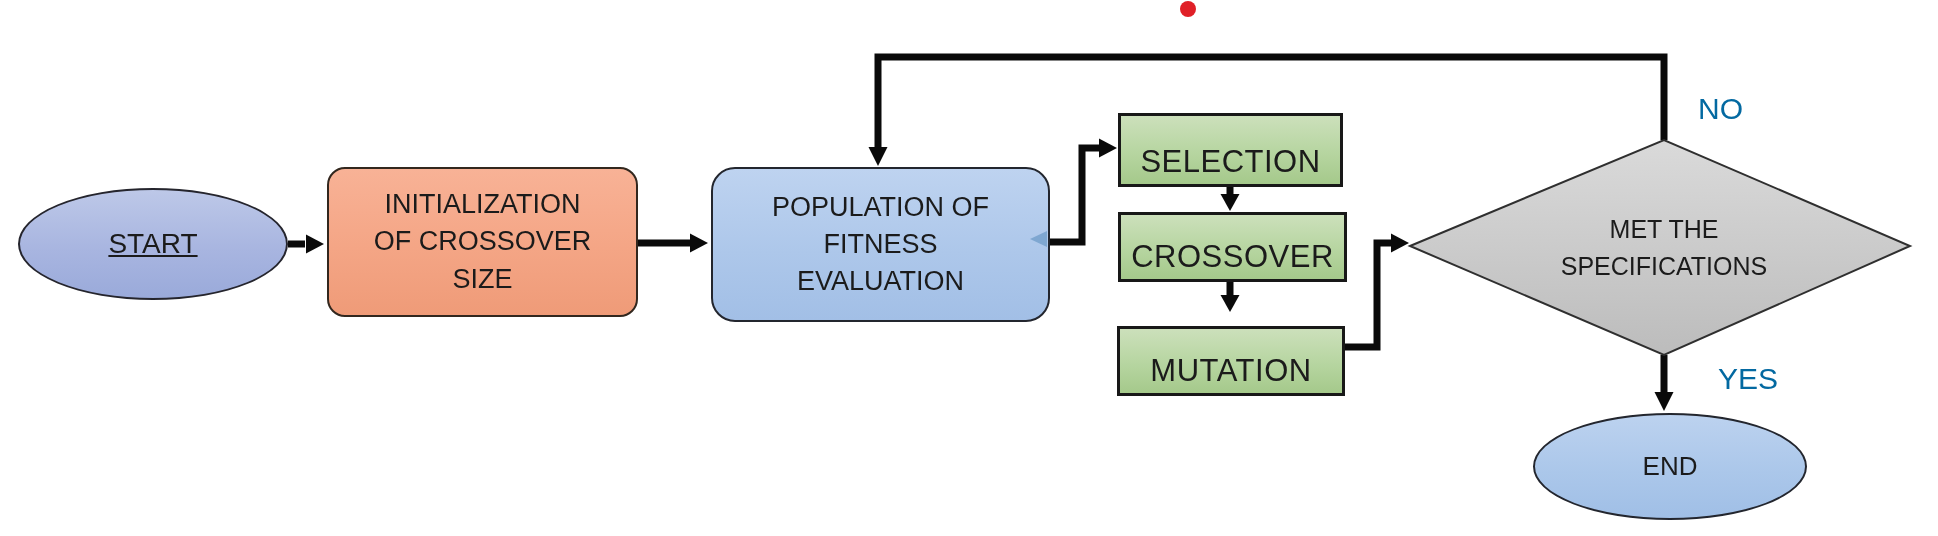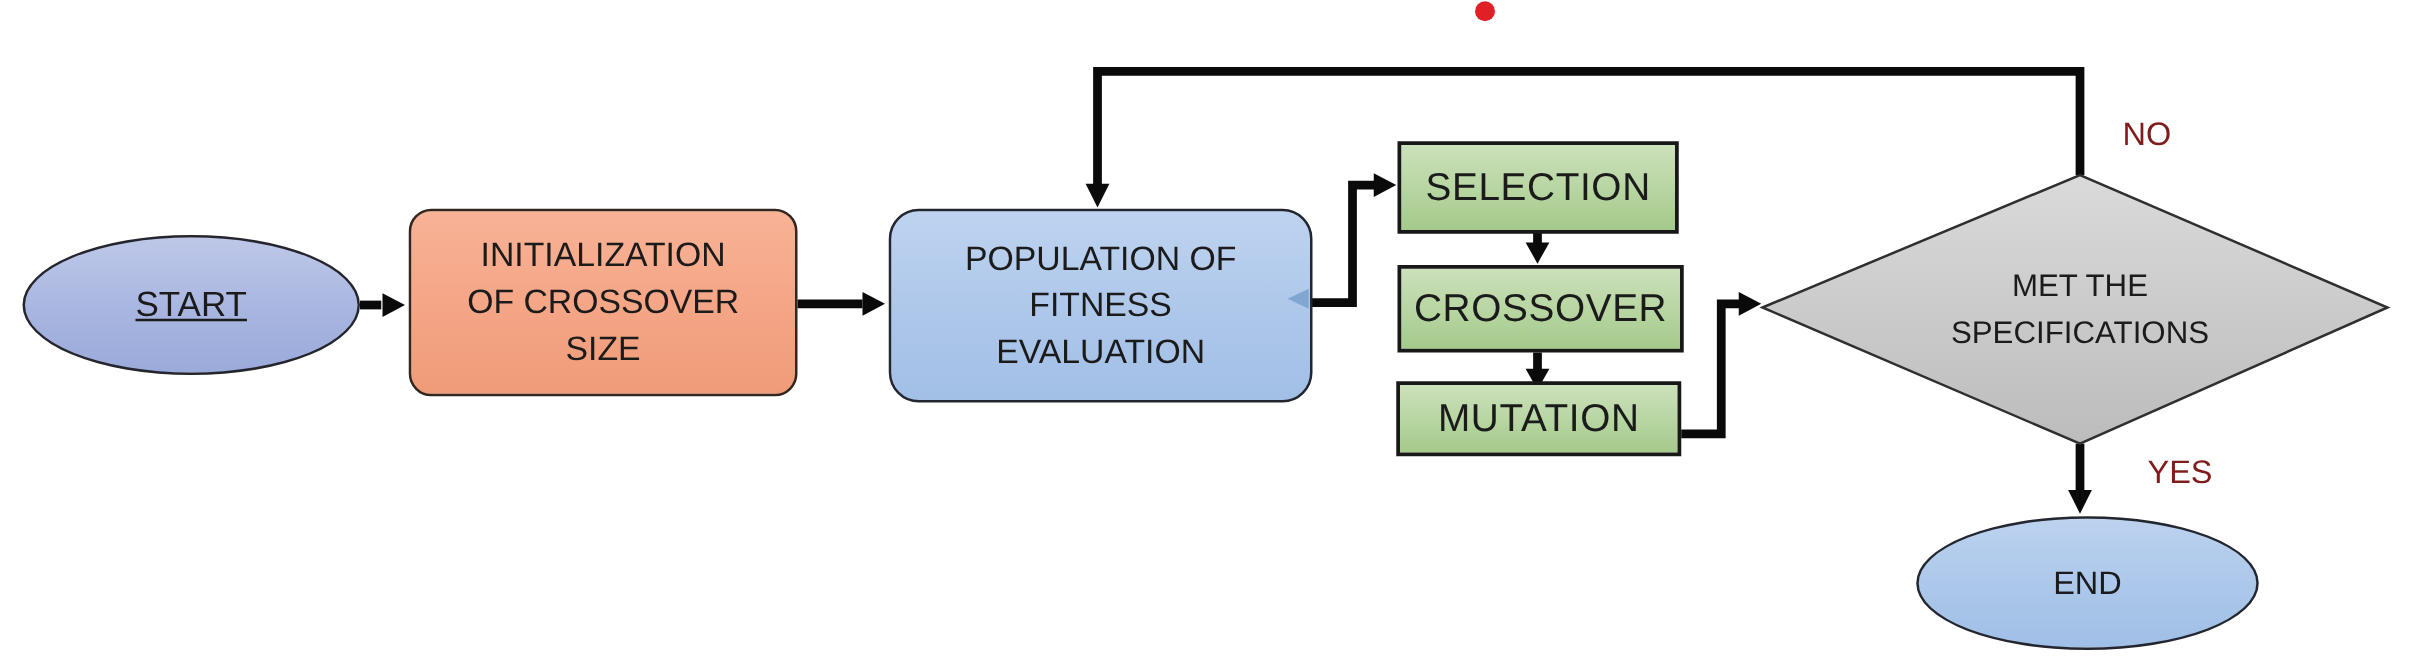--- a/index.html
+++ b/index.html
@@ -9,31 +9,31 @@
   }
   svg.layer{position:absolute;left:0;top:0;z-index:1;}
   .node{
     position:absolute;display:flex;flex-direction:column;align-items:center;justify-content:center;
     text-align:center;z-index:2;box-sizing:border-box;line-height:1.38;
   }
   .ellipse{border-radius:50%;}
   .start-fill{background:linear-gradient(180deg,#bdc8e8 0%,#a8b5e0 55%,#9aaada 100%);border:2px solid #25252d;text-decoration:underline;}
   .init-fill{background:linear-gradient(180deg,#f8b296 0%,#f4a585 55%,#ef9b78 100%);border:2px solid #32271e;border-radius:18px;text-align:center;}
   .eval-fill{background:linear-gradient(180deg,#bed3f0 0%,#adc7ea 55%,#a2bfe6 100%);border:2px solid #23262e;border-radius:24px;}
-  .green-fill{background:linear-gradient(180deg,#cce0bb 0%,#b6d5a0 55%,#a5c98b 100%);border:3px solid #181818;}
+  .green-fill{background:linear-gradient(180deg,#cce0bb 0%,#b6d5a0 55%,#a5c98b 100%);border:3px solid #181818;justify-content:flex-end;}
   .end-fill{background:linear-gradient(180deg,#bcd2ef 0%,#abc7ea 55%,#a0bfe6 100%);border:2px solid #23262e;}
   .fs-box{font-size:27px;}
   .fs-green{font-size:31px;letter-spacing:0.5px;}
-  .label{position:absolute;z-index:3;font-size:26px;color:#7f1d1d;}
+  .label{position:absolute;z-index:3;font-size:30px;color:#0369a1;}
   #node-start{left:18px;top:188px;width:270px;height:112px;font-size:28px;}
   #node-init{left:327px;top:167px;width:311px;height:150px;}
   #node-eval{left:711px;top:167px;width:339px;height:155px;}
   #node-selection{left:1118px;top:113px;width:225px;height:74px;}
   #node-crossover{left:1118px;top:212px;width:229px;height:70px;}
-  #node-mutation{left:1117px;top:305px;width:228px;height:60px;}
+  #node-mutation{left:1117px;top:326px;width:228px;height:70px;}
   #node-end{left:1533px;top:413px;width:274px;height:107px;font-size:26px;}
   #diamond-text{left:1464px;top:163px;width:400px;height:170px;font-size:25px;line-height:37px;z-index:2;}
   #no-label{left:1698px;top:92px;}
   #yes-label{left:1718px;top:362px;}
   #red-dot{position:absolute;left:1180px;top:1px;width:16px;height:16px;border-radius:50%;background:#e02027;z-index:3;}
   #blue-mini-arrow{
     position:absolute;left:1030px;top:231px;width:0;height:0;z-index:3;
     border-top:8px solid transparent;border-bottom:8px solid transparent;border-right:17px solid #7fa7d1;
   }
   .conn{stroke:#0a0a0a;stroke-width:7;fill:none;}

